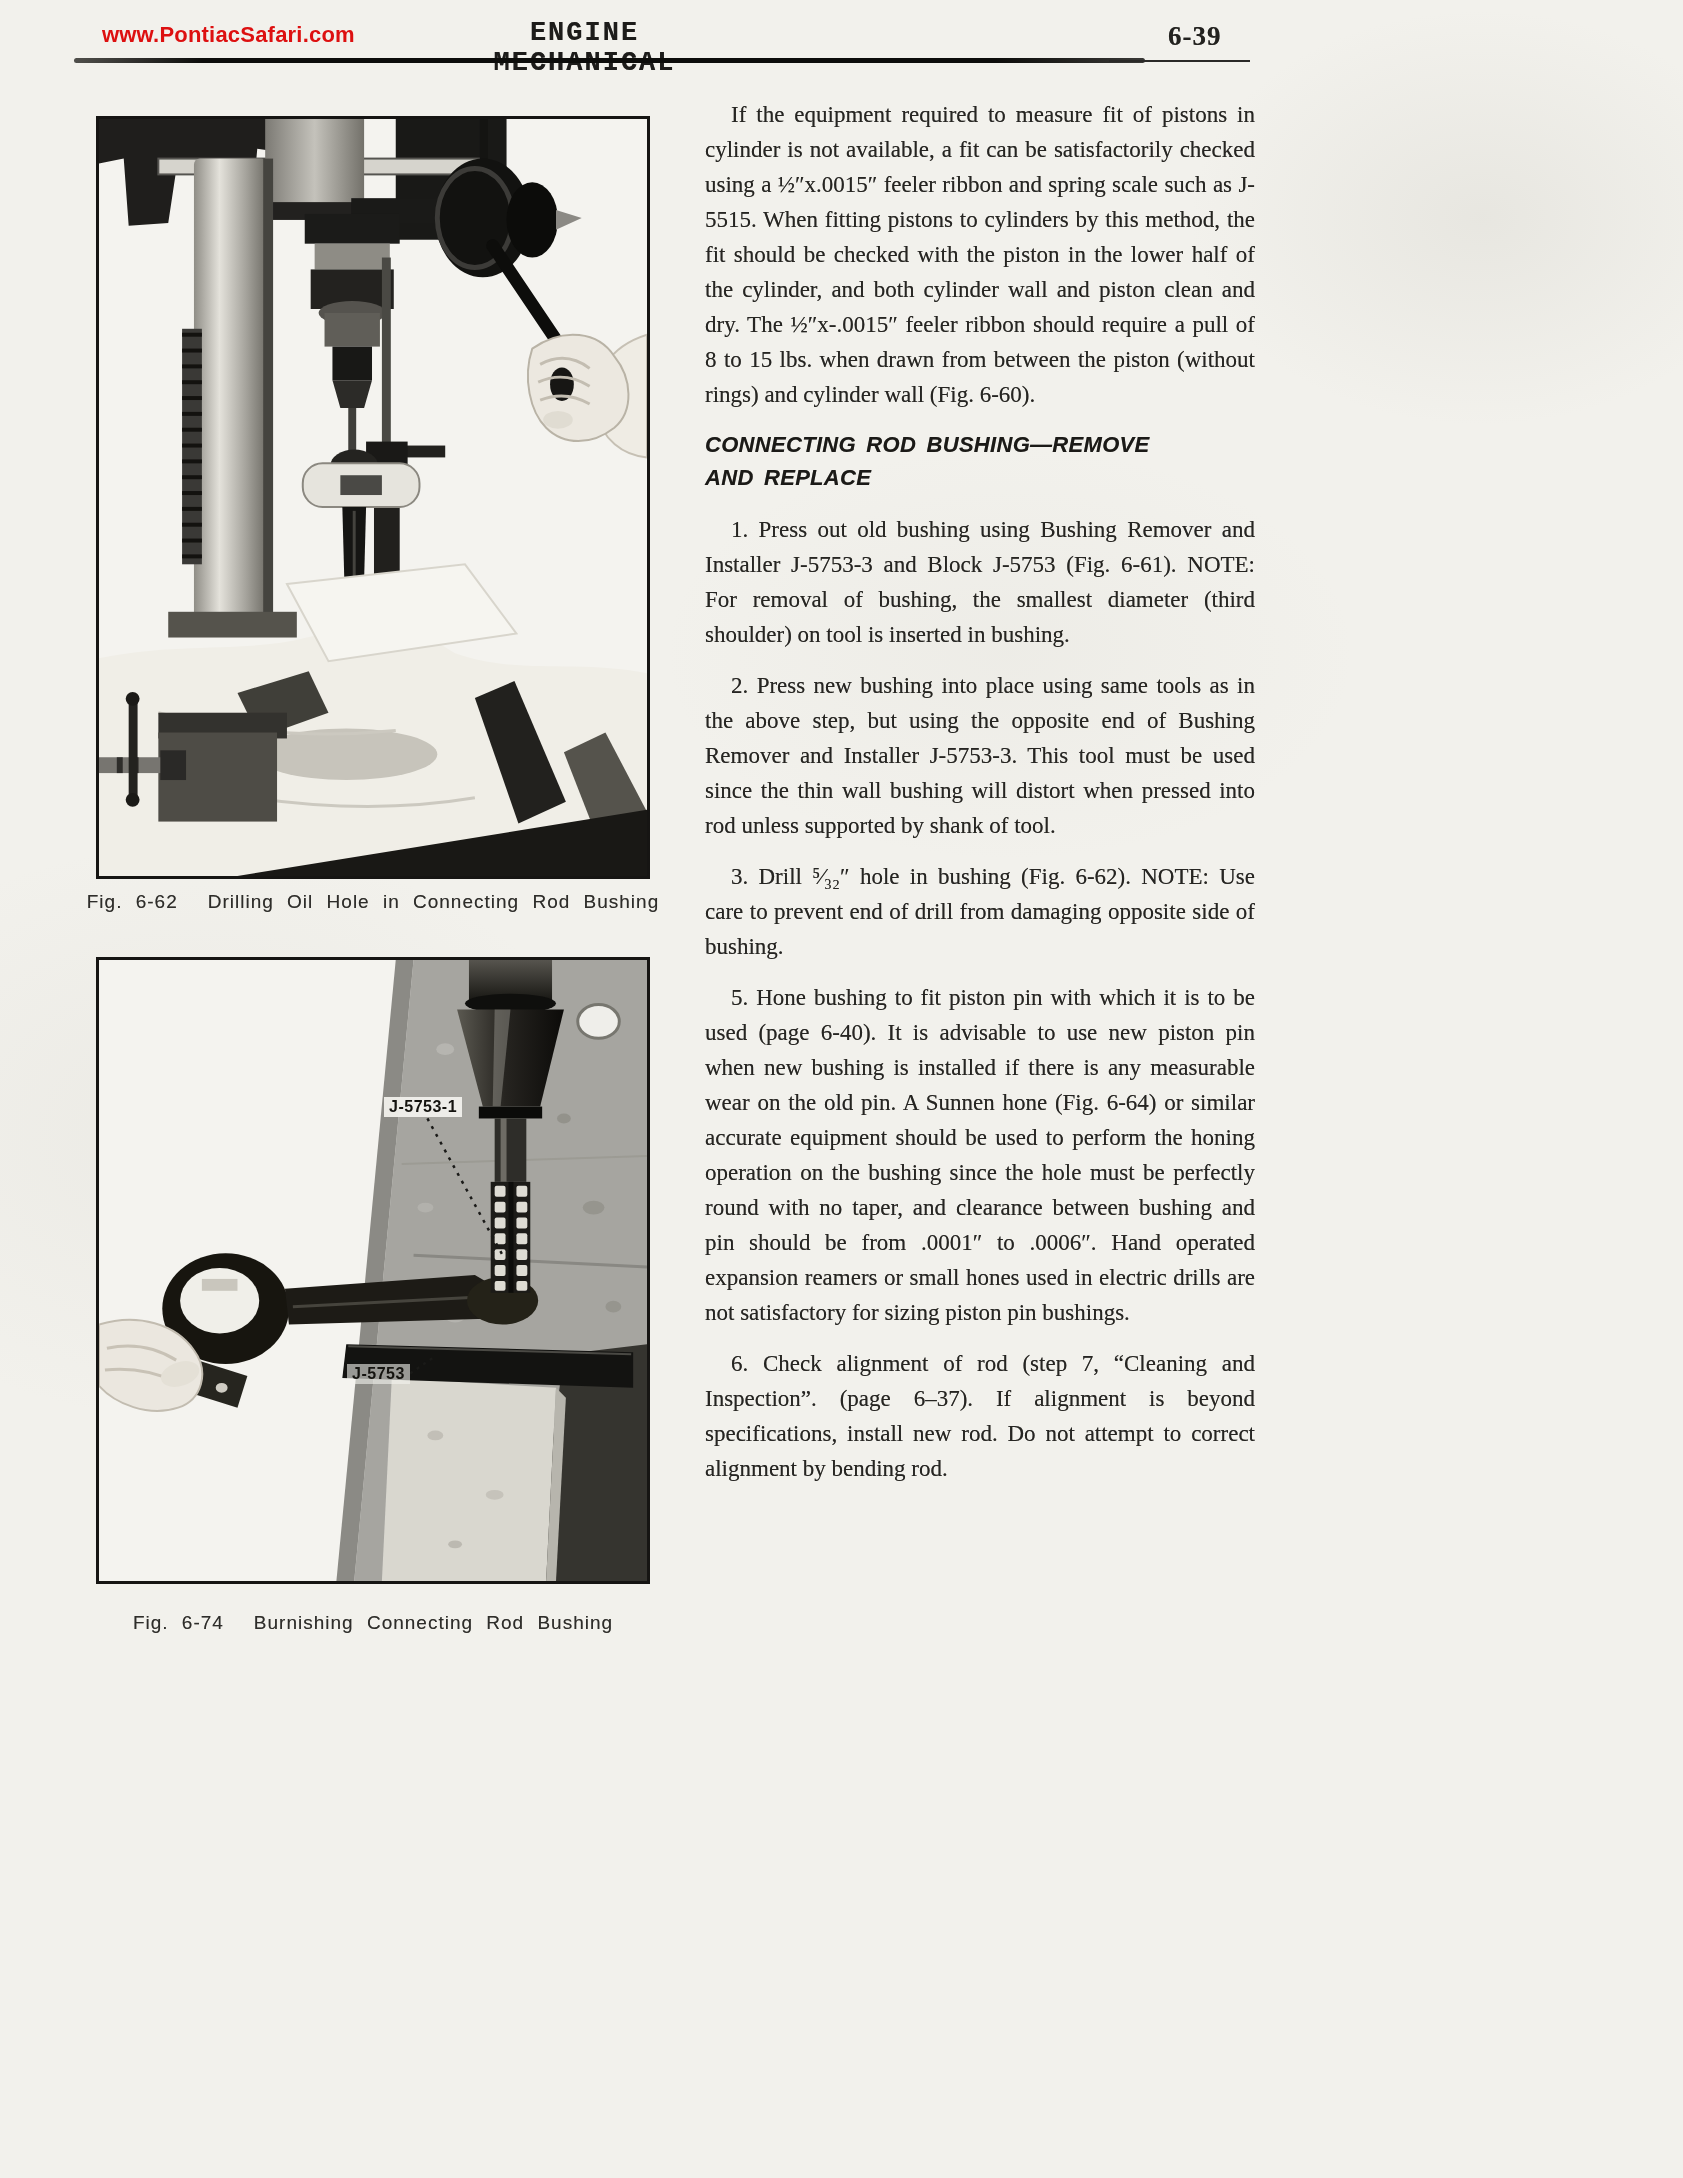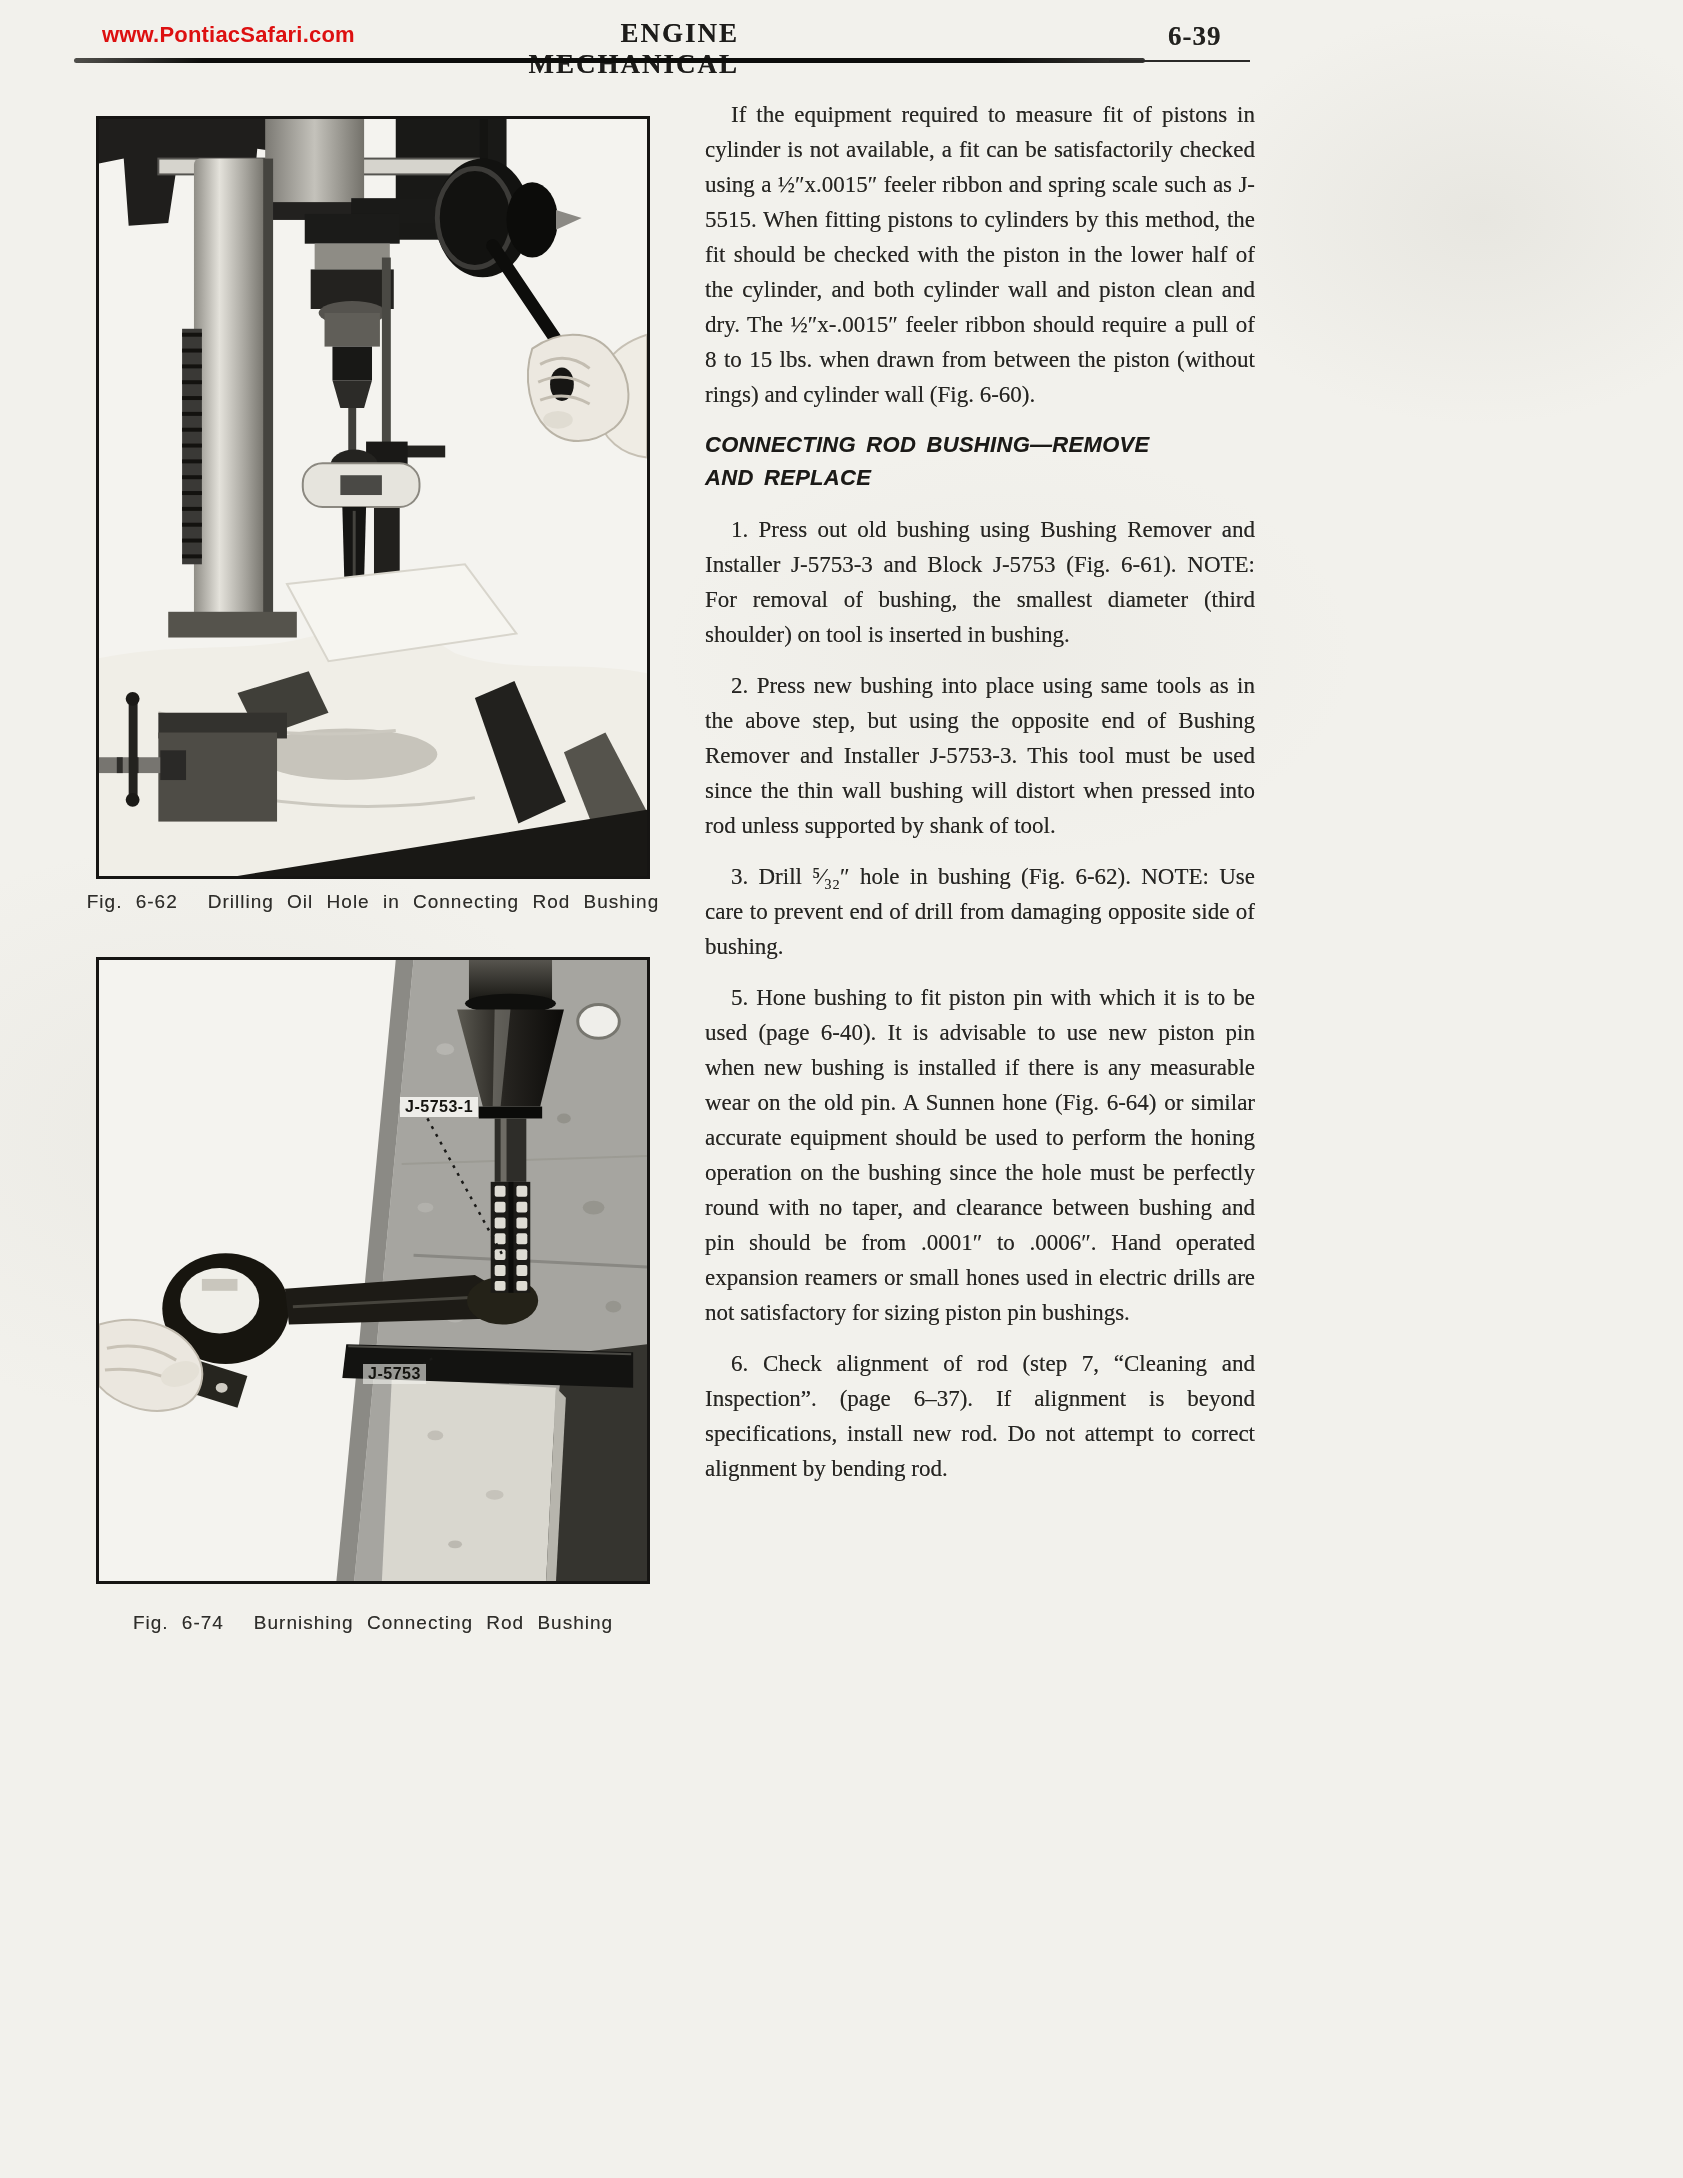--- a/index.html
+++ b/index.html
@@ -8,22 +8,22 @@
   .page{position:absolute;left:0;top:0;width:1683px;height:2178px;
     background:
       radial-gradient(416px 297px at 88% 10%, rgba(190,188,178,.20), transparent 70%),
       radial-gradient(594px 416px at 12% 52%, rgba(190,188,178,.13), transparent 70%),
       radial-gradient(495px 297px at 60% 30%, rgba(196,194,184,.10), transparent 70%),
       #f2f1ec;}
   
   .site-link{position:absolute;left:102px;top:22px;
     font-family:"Liberation Sans",sans-serif;font-weight:bold;font-size:22px;
     letter-spacing:0.2px;}
-  .page-title{position:absolute;left:462px;top:18px;width:277px;text-align:right;
-    font-family:Liberation Serif, serif;font-weight:bold;font-size:27px;
+  .page-title{position:absolute;left:446px;top:18px;width:277px;text-align:center;
+    font-family:Liberation Mono, monospace;font-weight:bold;font-size:27px;
     letter-spacing:2px;word-spacing:10px;color:#1d1c1a;
     text-shadow:0 0 0.6px rgba(30,30,28,.6);}
   .page-number{position:absolute;left:1168px;top:21px;width:81px;
     font-size:27px;font-weight:bold;color:#23221f;letter-spacing:1px;
     text-shadow:0 0 0.5px rgba(30,30,28,.5);}
   .rule-main{position:absolute;left:74px;top:58px;width:1071px;height:5px;
     border-radius:3px;
     background:linear-gradient(90deg,#504f4b,#0d0d0b 12%,#0d0d0b 86%,#3a3936);}
   .rule-thin{position:absolute;left:1109px;top:60px;width:141px;height:2px;background:#2a2927;}
   
@@ -34,21 +34,21 @@
   .photo-frame svg{display:block;width:100%;height:100%;}
   .caption{position:absolute;left:59px;width:628px;text-align:center;
     font-family:"Liberation Sans",sans-serif;font-size:19px;color:#2e2d2a;
     letter-spacing:1px;word-spacing:7px;
     text-shadow:0 0 0.5px rgba(40,40,36,.45);}
   #caption1{top:891px;}
   #caption2{top:1612px;}
   .caption .fig-label{margin-right:30px;}
   .photo-label{position:absolute;font-family:"Liberation Sans",sans-serif;
     font-weight:bold;font-size:16px;color:#14130f;letter-spacing:0.5px;
-    background:rgba(244,243,239,.92);padding:1px 5px;margin-left:16px;}
+    background:rgba(244,243,239,.92);padding:1px 5px;}
   #label-burnisher{left:285px;top:137px;}
   #label-block{left:248px;top:404px;background:rgba(244,243,239,.6);}
   
   .article{position:absolute;left:705px;top:97px;width:550px;color:#262522;
     font-size:23px;line-height:35px;text-align:justify;
     text-shadow:0 0 0.6px rgba(38,37,33,.55);}
   .article p{margin:0 0 16px 0;text-indent:26px;}
   .section-heading{margin:16px 0 18px 0;width:475px;
     font-family:"Liberation Sans",sans-serif;font-style:italic;font-weight:bold;
     font-size:22px;line-height:33px;letter-spacing:0.3px;word-spacing:4px;

